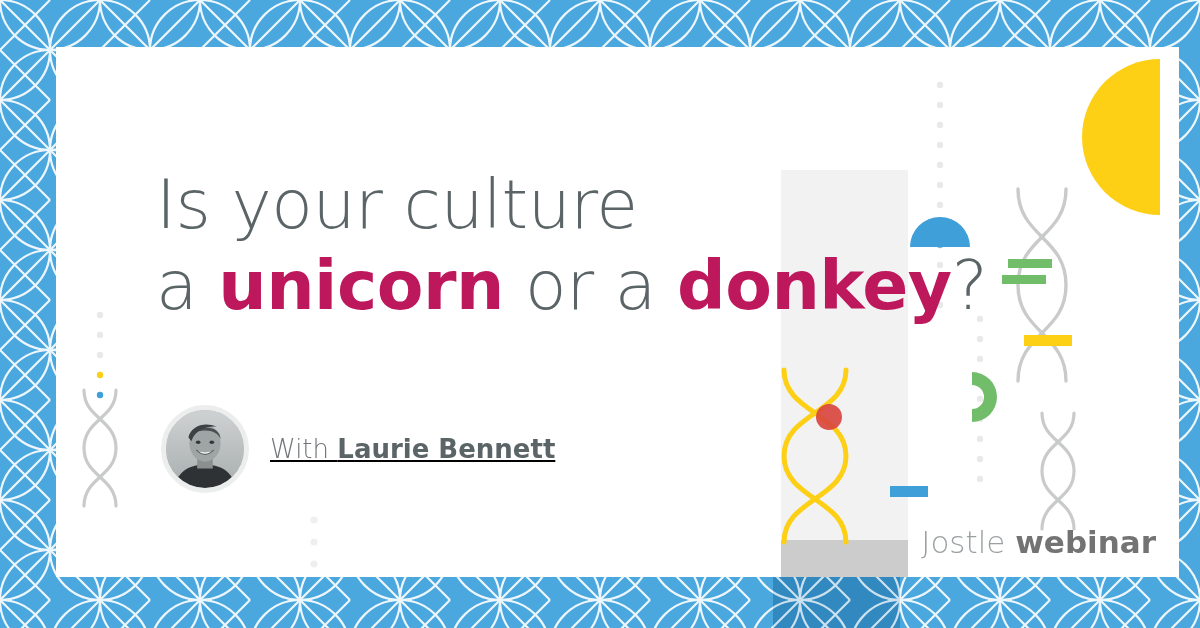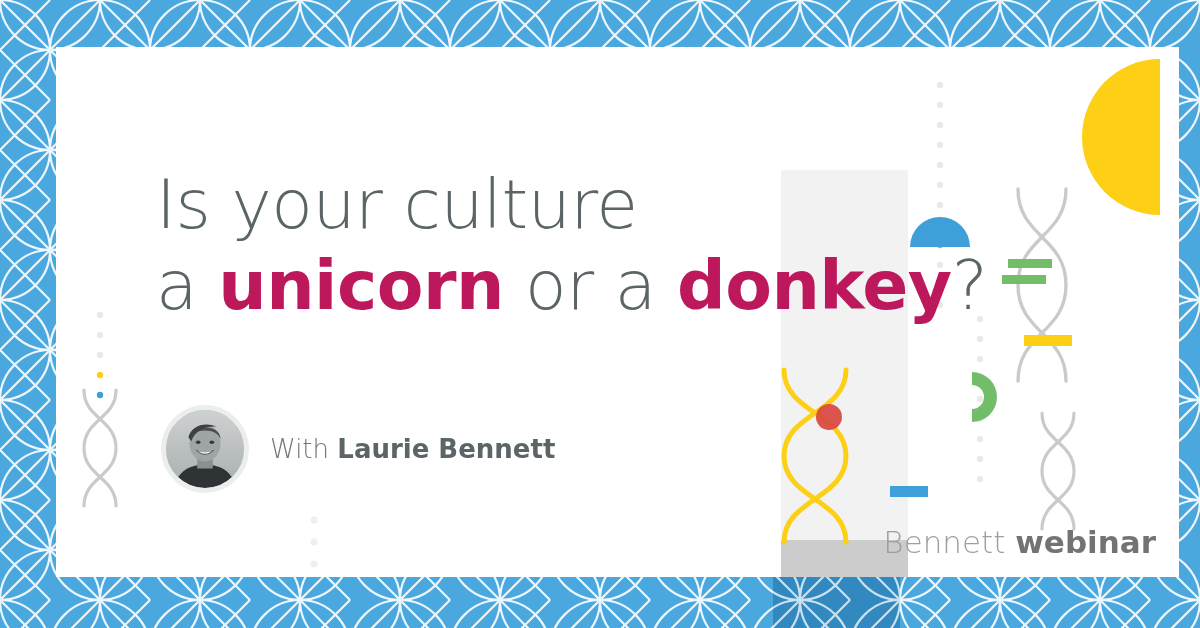--- a/index.html
+++ b/index.html
@@ -52,20 +52,21 @@
   #headline b { font-weight: 700; color: #be185d; }
 
   
   #presenter {
     position: absolute;
     left: 105px;
     top: 358px;
     display: flex;
     align-items: center;
     gap: 21px;
+    text-decoration: underline;
   }
   #avatar {
     width: 88px;
     height: 88px;
     border-radius: 50%;
     border: 5px solid #eceded;
     box-sizing: border-box;
     overflow: hidden;
     background: #b9bcbd;
     position: relative;
@@ -274,17 +275,17 @@
             <path d="M32 42 Q 40 49, 48 42 Q 40 45, 32 42 Z" fill="#ffffff"></path>
             <path d="M31 41 Q 40 50, 49 41" stroke="#5c6062" stroke-width="1.1" fill="none"></path>
           </g>
         </svg>
       </div>
       <div id="presenter-text">
         <div id="presenter-name"><span>With </span><b>Laurie Bennett</b></div>
       </div>
     </div>
 
-    <div id="brand"><span>Bennett </span><b>webinar</b></div>
+    <div id="brand"><span>Jostle </span><b>webinar</b></div>
 
   </div>
 
 </div>
 
 </body></html>

